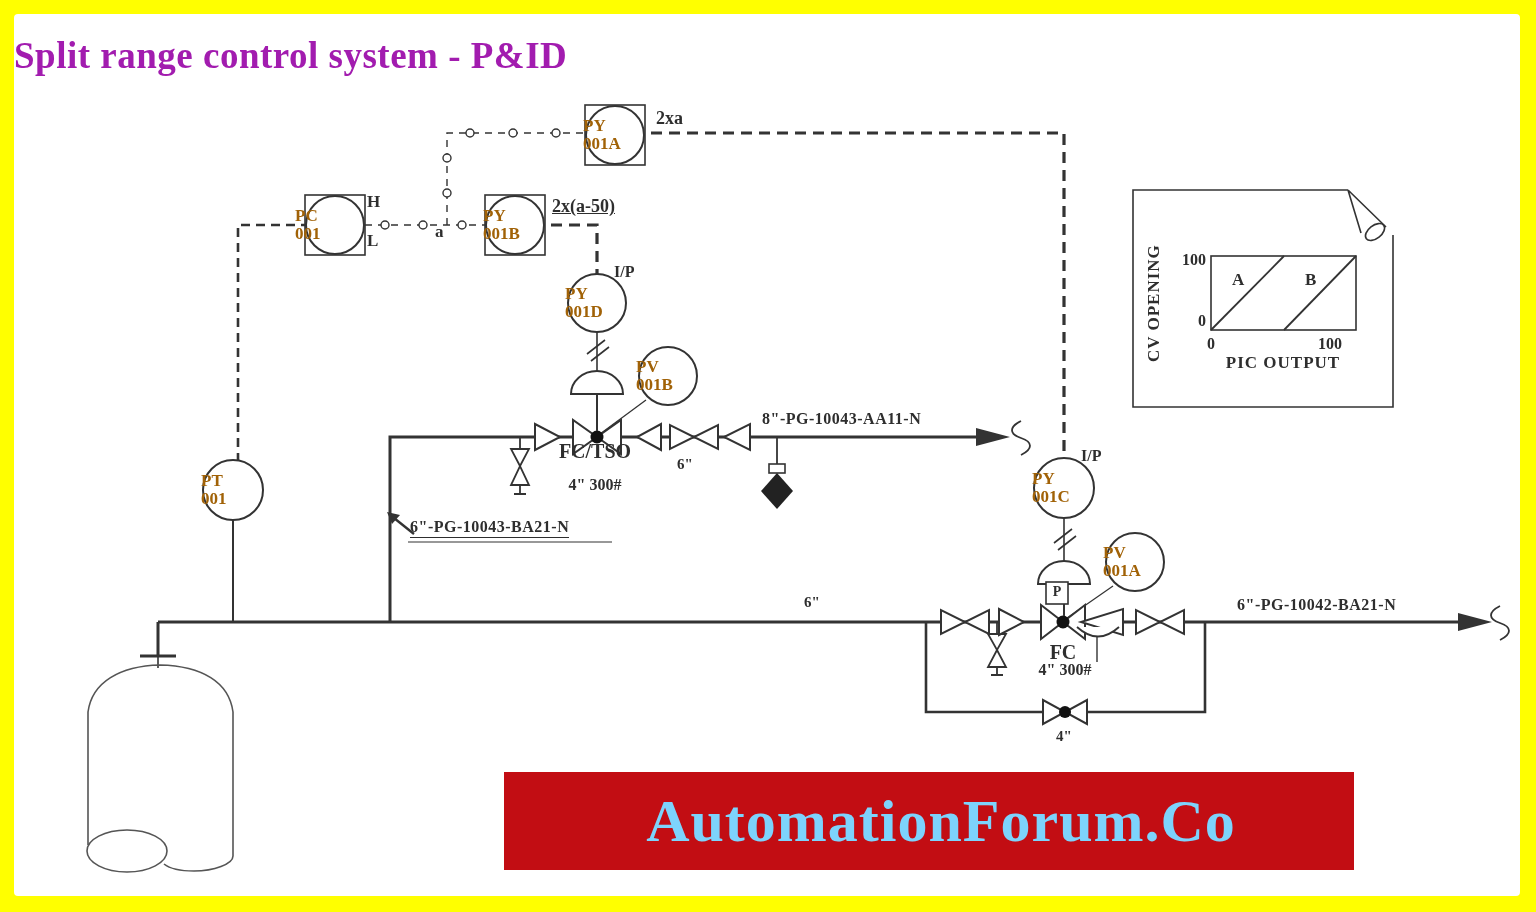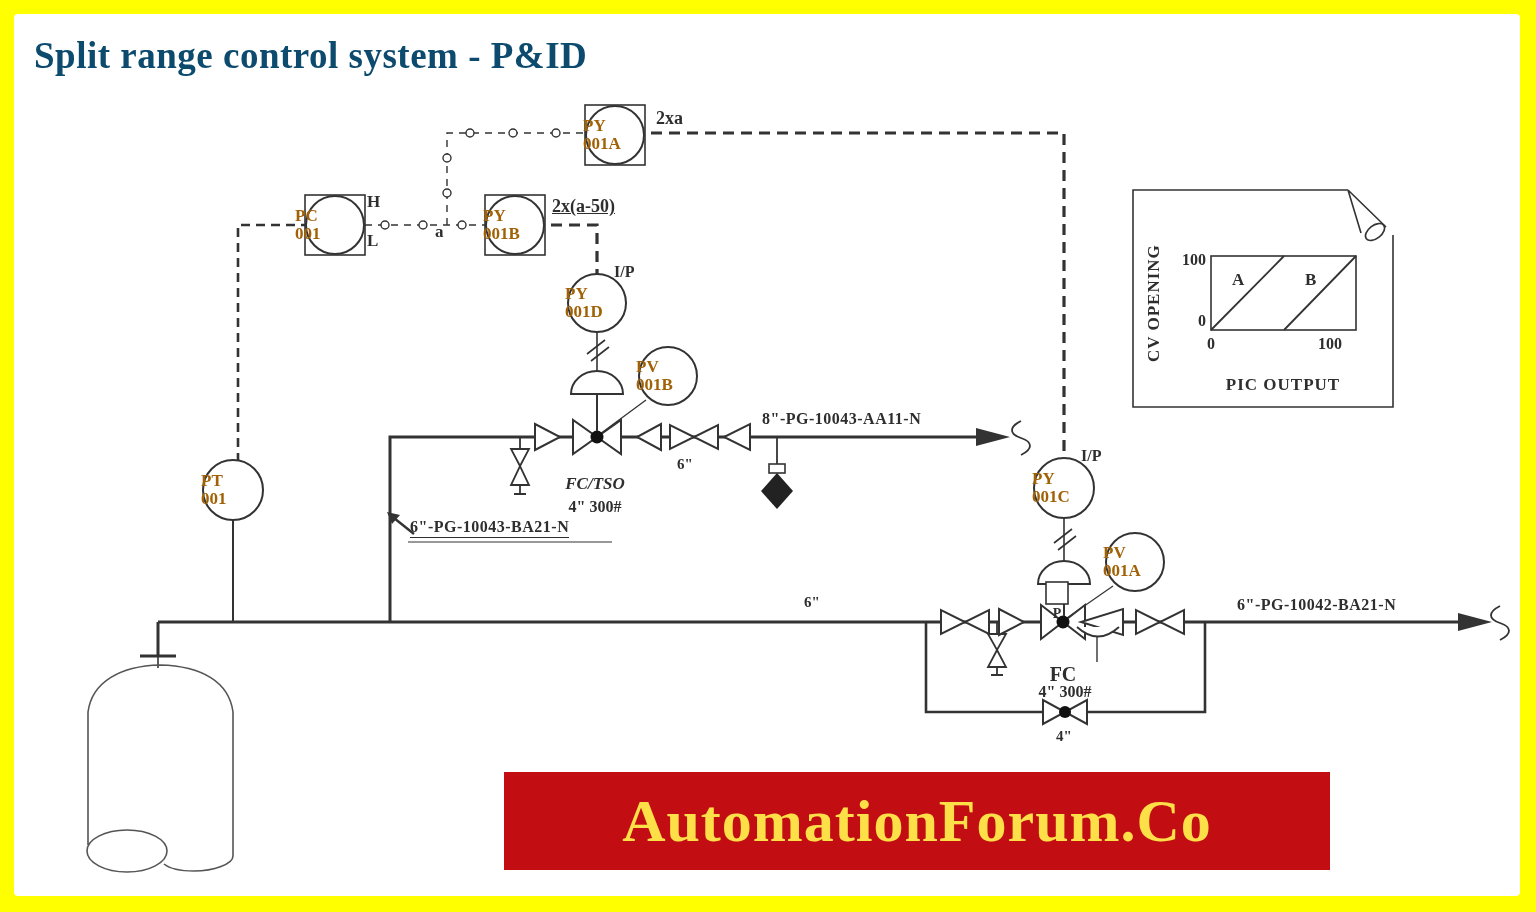--- a/index.html
+++ b/index.html
@@ -2,25 +2,25 @@
 <html><head>
 <meta charset="utf-8">
 <style>
   html,body{margin:0;padding:0;background:#e8e8e8;}
   #stage{position:relative;width:1536px;height:912px;background:#ffff00;overflow:hidden;
          font-family:"Liberation Serif", serif;}
   #paper{position:absolute;left:14px;top:14px;right:16px;bottom:16px;background:#ffffff;border-radius:4px;}
   .layer{position:absolute;left:0;top:0;width:1536px;height:912px;pointer-events:none;}
   svg{position:absolute;left:0;top:0;}
   .lbl{position:absolute;color:#2e2e2e;font-weight:bold;white-space:nowrap;}
-  .ctr{text-align:center;margin-top:22px;}
-  #title{position:absolute;left:34px;top:34px;font-size:37px;font-weight:800;color:#0c4a6e;letter-spacing:.5px;}
+  .ctr{text-align:center;}
+  #title{position:absolute;left:14px;top:34px;font-size:37px;font-weight:800;color:#a21caf;letter-spacing:.5px;}
   .bubble{position:absolute;width:64px;color:#a16207;font-weight:bold;font-size:17px;line-height:18px;text-align:left;}
   #banner{position:absolute;left:504px;top:772px;width:826px;height:98px;background:#c20d13;
-          color:#fde047;text-align:center;line-height:98px;font-size:60px;font-weight:bold;letter-spacing:1px;}
+          color:#7dd3fc;text-align:center;line-height:98px;font-size:60px;font-weight:bold;letter-spacing:1px;padding-left:24px;}
   #cv-opening{transform:rotate(-90deg);transform-origin:0 0;}
   .u{border-bottom:1.5px solid #2e2e2e;padding-bottom:1px;}
 </style>
 </head>
 <body>
 
 <div id="stage">
   <div id="paper"></div>
 
   <svg class="layer" width="1536" height="912" viewBox="0 0 1536 912">
@@ -221,21 +221,21 @@
       </div>
 
     <span class="lbl" style="left:656px;top:108px;font-size:18px;">2xa</span>
     <span class="lbl" style="left:552px;top:196px;font-size:18px;text-decoration:underline;">2x(a-50)</span>
     <span class="lbl" style="left:614px;top:263px;font-size:16px;">I/P</span>
     <span class="lbl" style="left:1081px;top:447px;font-size:16px;">I/P</span>
     <span class="lbl" style="left:367px;top:192px;font-size:17px;">H</span>
     <span class="lbl" style="left:367px;top:231px;font-size:17px;">L</span>
     <span class="lbl" style="left:435px;top:222px;font-size:17px;">a</span>
 
-    <span class="lbl ctr" style="left:550px;top:452px;width:90px;font-size:17px;font-style:italic;">FC/TSO</span>
+    <span class="lbl ctr" style="left:550px;top:440px;width:90px;font-size:20px;">FC/TSO</span>
     <span class="lbl ctr" style="left:550px;top:476px;width:90px;font-size:16px;">4" 300#</span>
     <span class="lbl" style="left:677px;top:456px;font-size:15px;">6"</span>
     <span class="lbl" style="left:762px;top:410px;font-size:16px;letter-spacing:.5px;">8"-PG-10043-AA11-N</span>
     <span class="lbl u" style="left:410px;top:518px;font-size:16px;letter-spacing:.5px;">6"-PG-10043-BA21-N</span>
     <span class="lbl" style="left:804px;top:594px;font-size:15px;">6"</span>
     <span class="lbl ctr" style="left:1043px;top:641px;width:40px;font-size:20px;">FC</span>
     <span class="lbl ctr" style="left:1023px;top:661px;width:84px;font-size:16px;">4" 300#</span>
     <span class="lbl" style="left:1056px;top:728px;font-size:15px;">4"</span>
     <span class="lbl" style="left:1237px;top:596px;font-size:16px;letter-spacing:.5px;">6"-PG-10042-BA21-N</span>
     <span class="lbl ctr" style="left:1046px;top:584px;width:22px;font-size:14px;">P</span>

